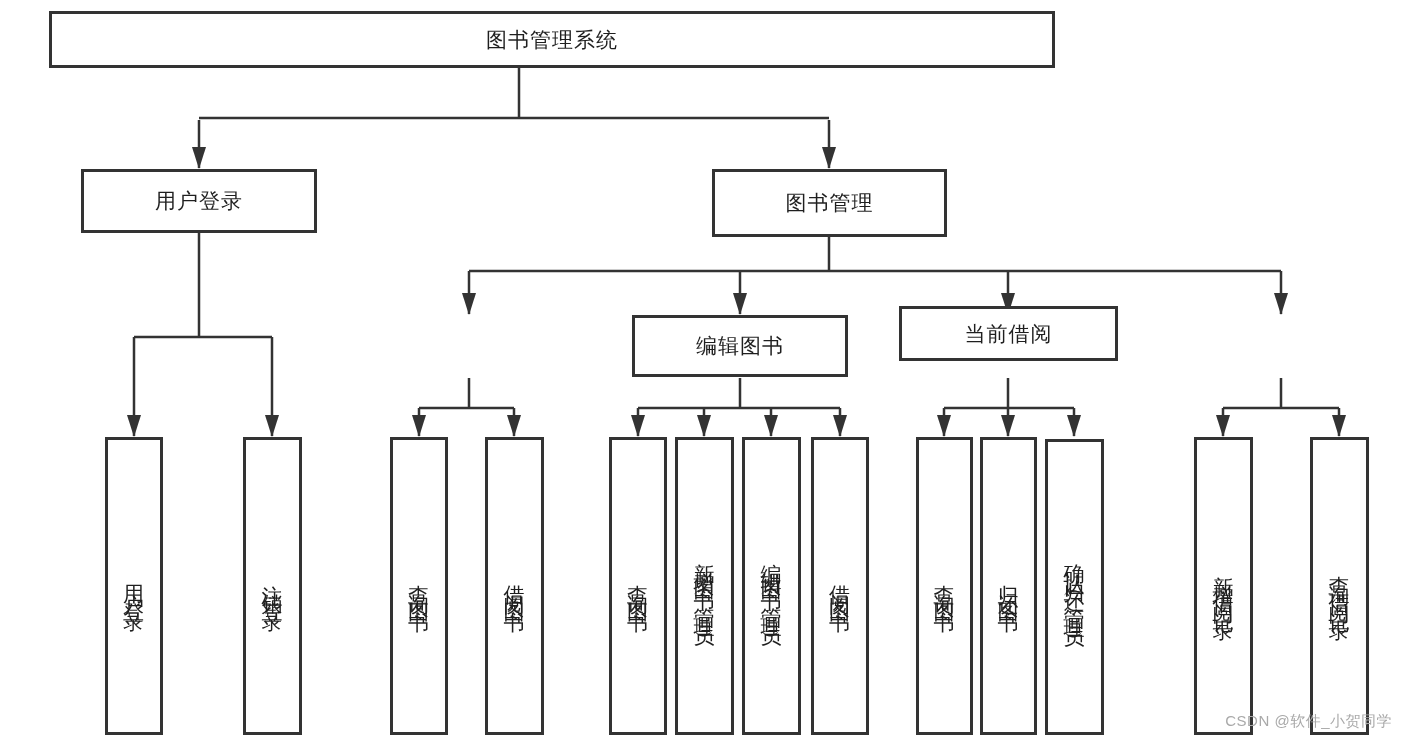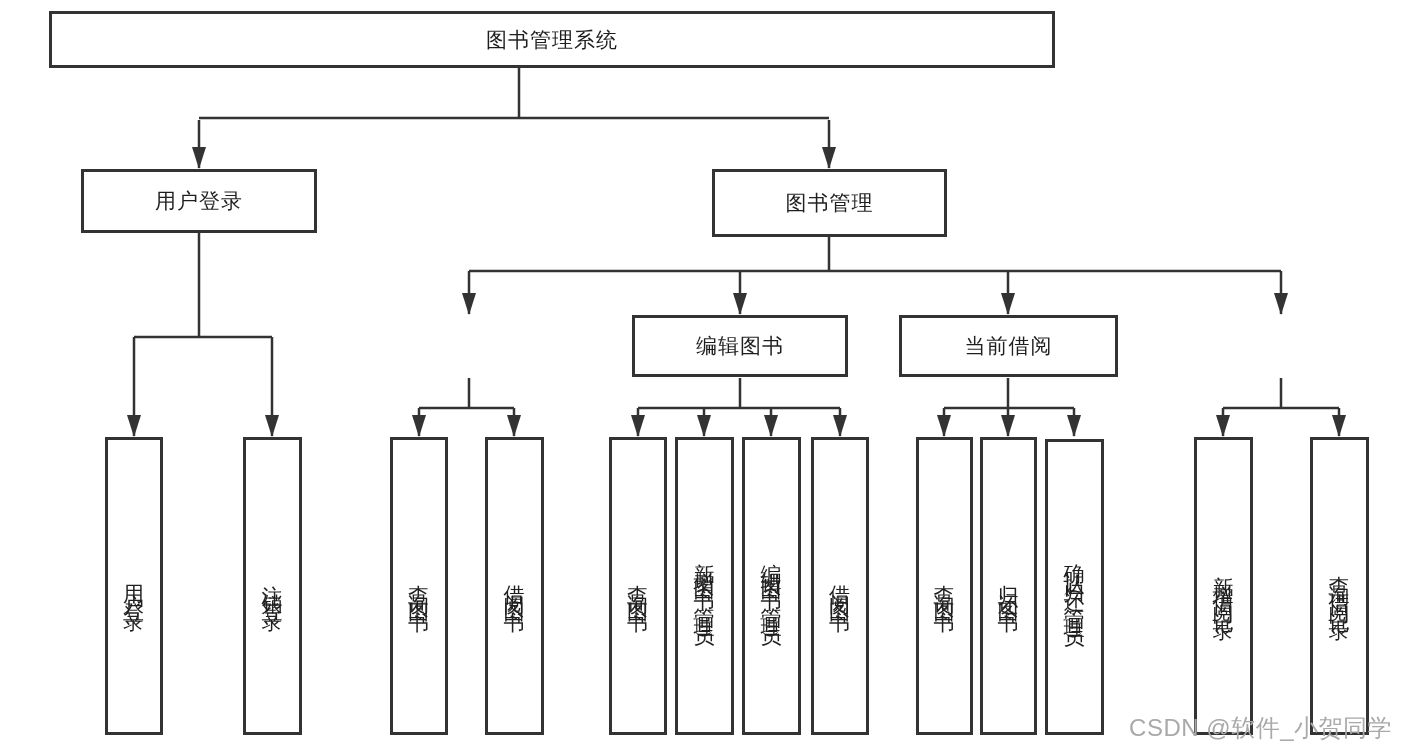--- a/index.html
+++ b/index.html
@@ -27,21 +27,21 @@
     writing-mode:vertical-lr;
     text-orientation:mixed;
     font-size:21px;
     letter-spacing:9px;
     line-height:1;
   }
   #watermark{
     position:absolute;
     right:13px;
     top:712px;
-    font-size:24px;
+    font-size:15px;
     letter-spacing:0.5px;
     color:#a9a9a9;
     z-index:5;
     white-space:nowrap;
   }
 </style>
 </head>
 <body>
 
 <div id="stage">
@@ -89,21 +89,21 @@
       <path d="M1339 408 V436" marker-end="url(#arrow)"></path>
     </g>
   </svg>
 
   <div class="box h" style="left:16px;top:11px;width:1006px;height:57px;margin-left:33px;">图书管理系统</div>
 
   <div class="box h" style="left:81px;top:169px;width:236px;height:64px;">用户登录</div>
   <div class="box h" style="left:712px;top:169px;width:235px;height:68px;">图书管理</div>
 
   <div class="box h" style="left:632px;top:315px;width:216px;height:62px;">编辑图书</div>
-  <div class="box h" style="left:899px;top:315px;width:219px;height:62px;">当前借阅</div>
+  <div class="box h" style="left:899px;top:306px;width:219px;height:55px;">当前借阅</div>
 
   <div class="box v" style="left:105px;top:437px;width:58px;height:298px;">用户登录</div>
   <div class="box v" style="left:243px;top:437px;width:59px;height:298px;">注销登录</div>
 
   <div class="box v" style="left:390px;top:437px;width:58px;height:298px;">查询图书</div>
   <div class="box v" style="left:485px;top:437px;width:59px;height:298px;">借阅图书</div>
 
   <div class="box v" style="left:609px;top:437px;width:58px;height:298px;">查询图书</div>
   <div class="box v" style="left:675px;top:437px;width:59px;height:298px;">新增图书（管理员）</div>
   <div class="box v" style="left:742px;top:437px;width:59px;height:298px;">编辑图书（管理员）</div>

